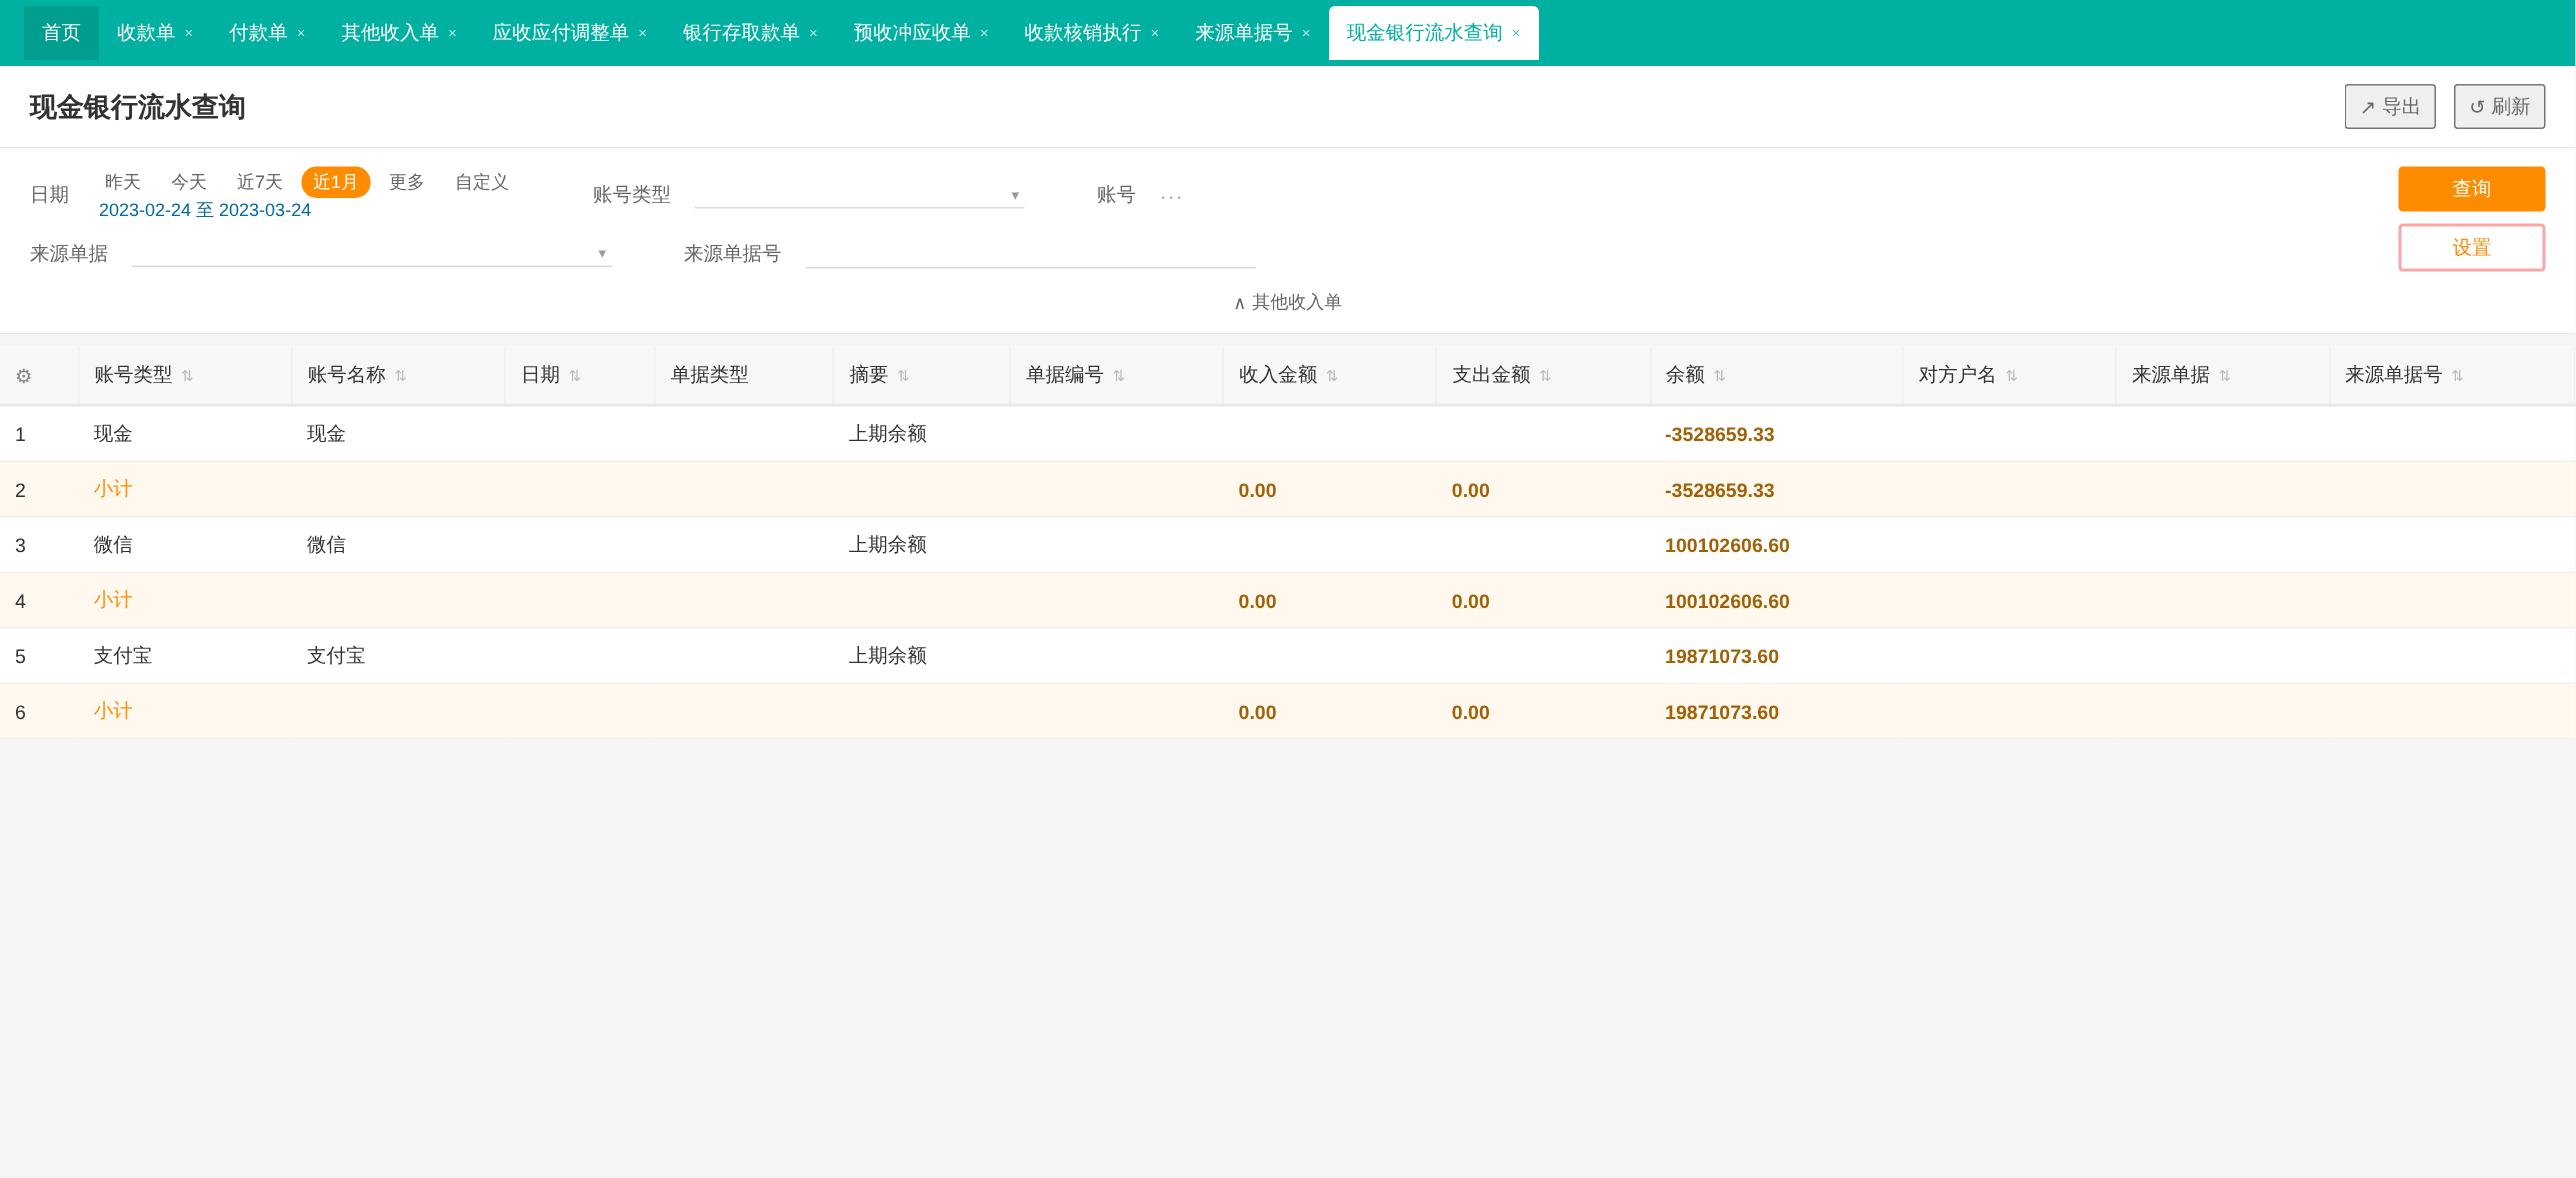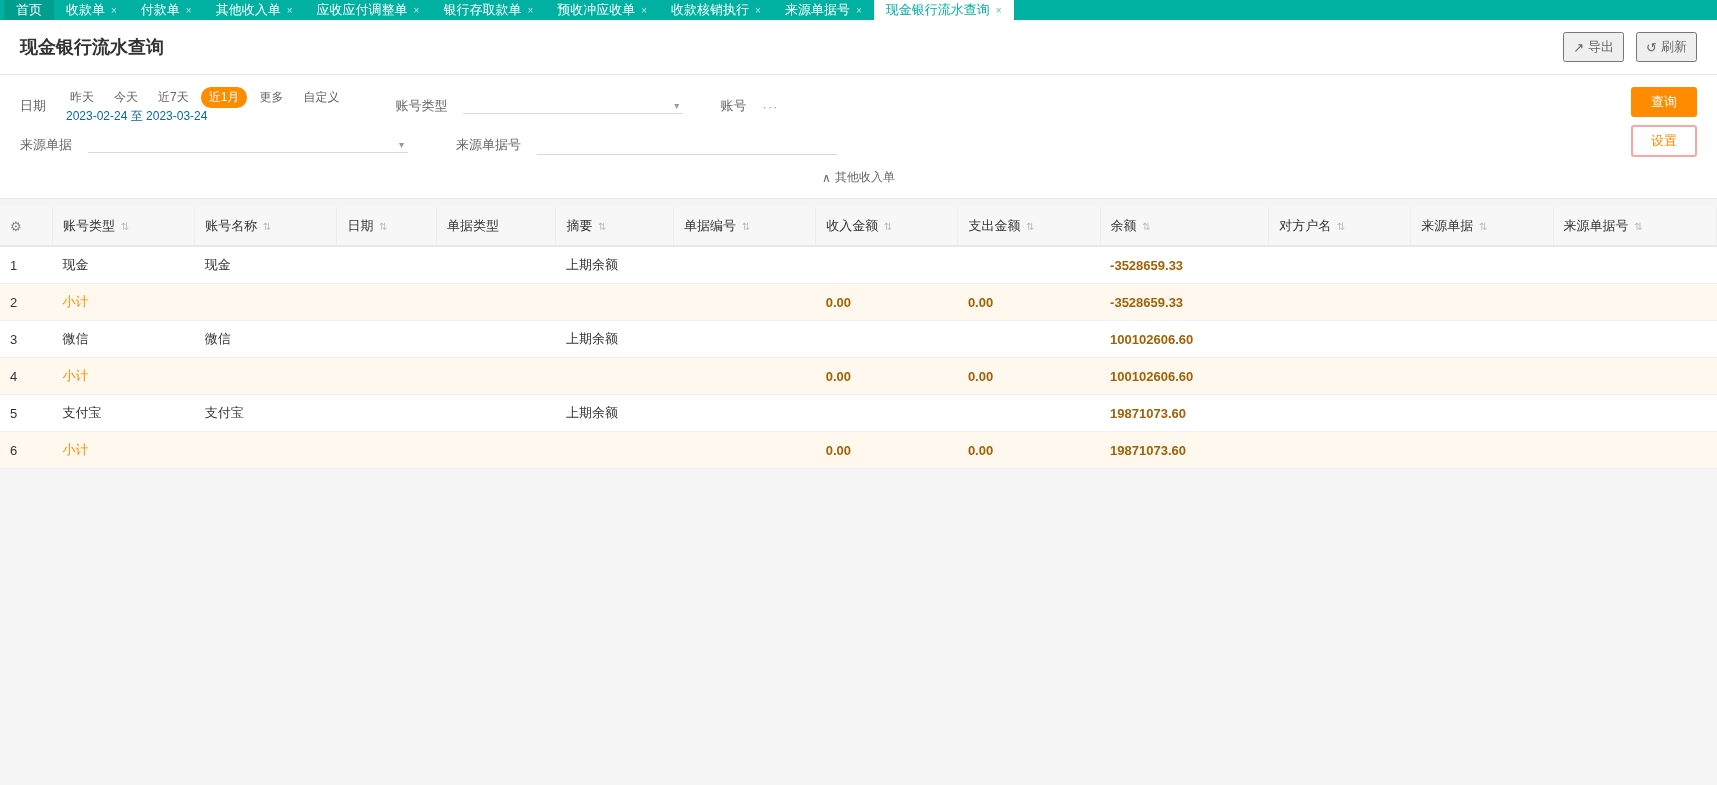--- a/index.html
+++ b/index.html
@@ -3,22 +3,22 @@
   <meta charset="utf-8">
   <style>
     * { box-sizing: border-box; margin: 0; padding: 0; }
     body { font-family: 'Microsoft YaHei', 'PingFang SC', sans-serif; font-size: 13px; background: #f5f5f5; color: #333; }
 
     
     .top-nav {
       background: #00b0a0;
       display: flex;
       align-items: center;
-      height: 20px;
-      padding: 0 4px;
+      height: 44px;
+      padding: 0 16px;
       overflow: hidden;
     }
     .nav-item {
       display: flex;
       align-items: center;
       padding: 0 12px;
       height: 36px;
       color: #fff;
       font-size: 13px;
       cursor: pointer;
@@ -76,21 +76,21 @@
     .filter-input {
       border: none; border-bottom: 1px solid #d9d9d9;
       padding: 2px 4px; min-width: 200px; outline: none; color: #333;
     }
     .collapse-bar {
       text-align: center; color: #666; cursor: pointer; font-size: 12px;
       padding: 4px; display: flex; align-items: center; justify-content: center; gap: 4px;
     }
     .query-btn {
       background: #ff8c00; color: #fff; border: none;
-      padding: 6px 20px; border-radius: 3px; cursor: pointer; font-size: 13px;
+      padding: 6px 36px; border-radius: 3px; cursor: pointer; font-size: 13px;
     }
     .settings-btn {
       background: #fff; color: #ff8c00; border: 2px solid #fca5a5;
       padding: 5px 16px; border-radius: 3px; cursor: pointer; font-size: 13px;
     }
 
     
     .table-area { background: #fff; margin-top: 8px; }
     table { width: 100%; border-collapse: collapse; font-size: 13px; }
     thead tr { background: #f7f7f7; border-bottom: 2px solid #e8e8e8; }
@@ -189,21 +189,21 @@
           </div>
           <div class="date-range">2023-02-24 至 2023-03-24</div>
         </div>
 
         <span class="filter-label" style="margin-left:40px;">账号类型</span>
         <div class="filter-select" style="min-width:220px;">
           <span style="flex:1; color:#bbb;"></span>
           <span class="arrow">▾</span>
         </div>
 
-        <span class="filter-label" style="margin-left:29px;">账号</span>
+        <span class="filter-label" style="margin-left:40px;">账号</span>
         <span class="ellipsis-btn">···</span>
       </div>
 
       <div class="filter-row">
         <span class="filter-label">来源单据</span>
         <div class="filter-select" style="min-width:320px;">
           <span style="flex:1; color:#bbb;"></span>
           <span class="arrow">▾</span>
         </div>
 

